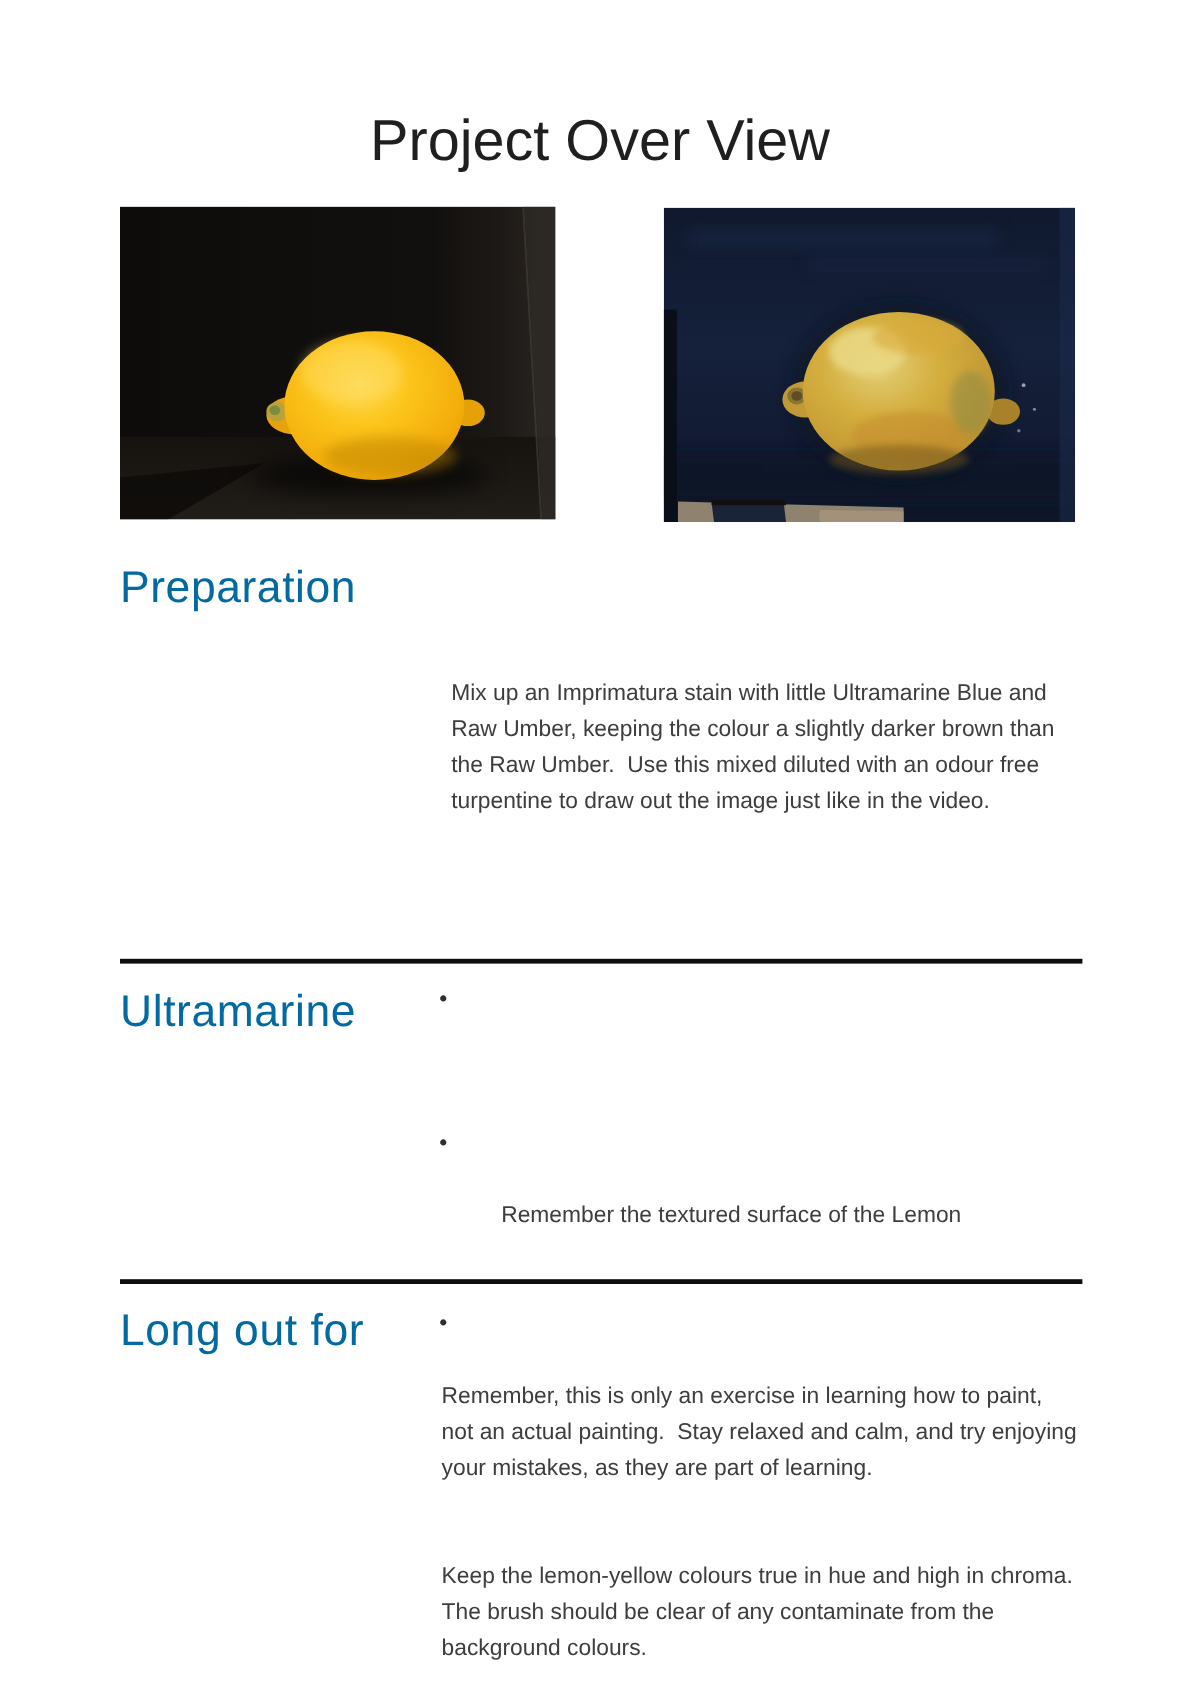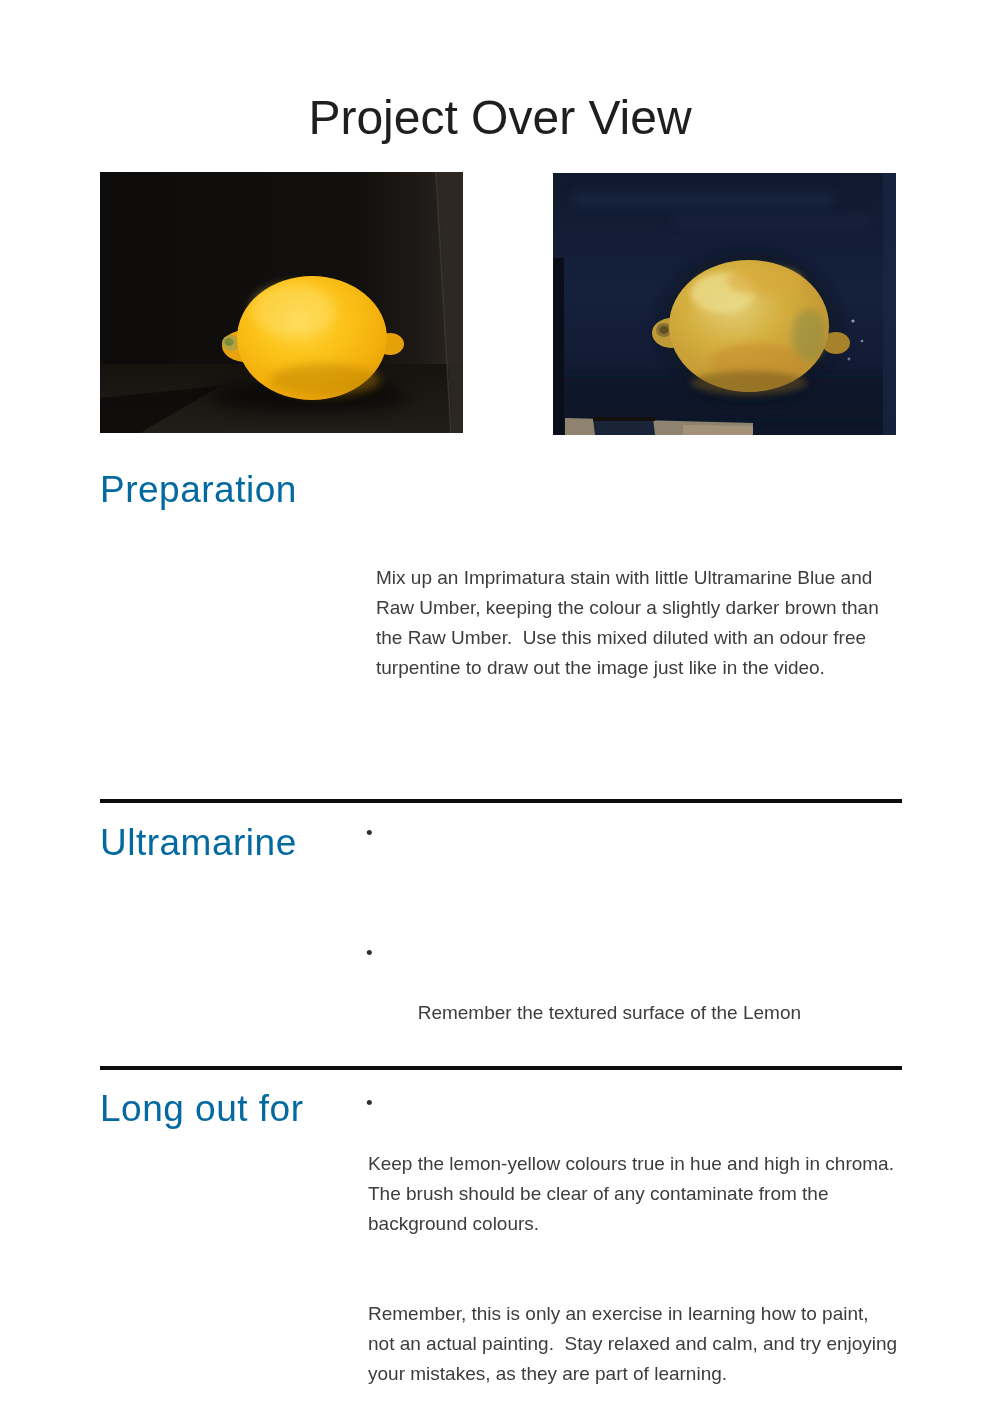--- a/index.html
+++ b/index.html
@@ -151,18 +151,18 @@
     </li>
     <li>
       <span class="dot">•</span>
     </li>
   </ul>
 
   <div class="rule rule-2"></div>
 
   <div class="section-heading h-watch">Long out for</div>
   <div class="body-text watch-body">
+    <div>Remember, this is only an exercise in learning how to paint, not an actual painting.  Stay relaxed and calm, and try enjoying your mistakes, as they are part of learning.</div>
     <div>Keep the lemon-yellow colours true in hue and high in chroma.  The brush should be clear of any contaminate from the background colours.</div>
-    <div>Remember, this is only an exercise in learning how to paint, not an actual painting.  Stay relaxed and calm, and try enjoying your mistakes, as they are part of learning.</div>
     
   </div>
 
 </div>
 
 </body></html>

